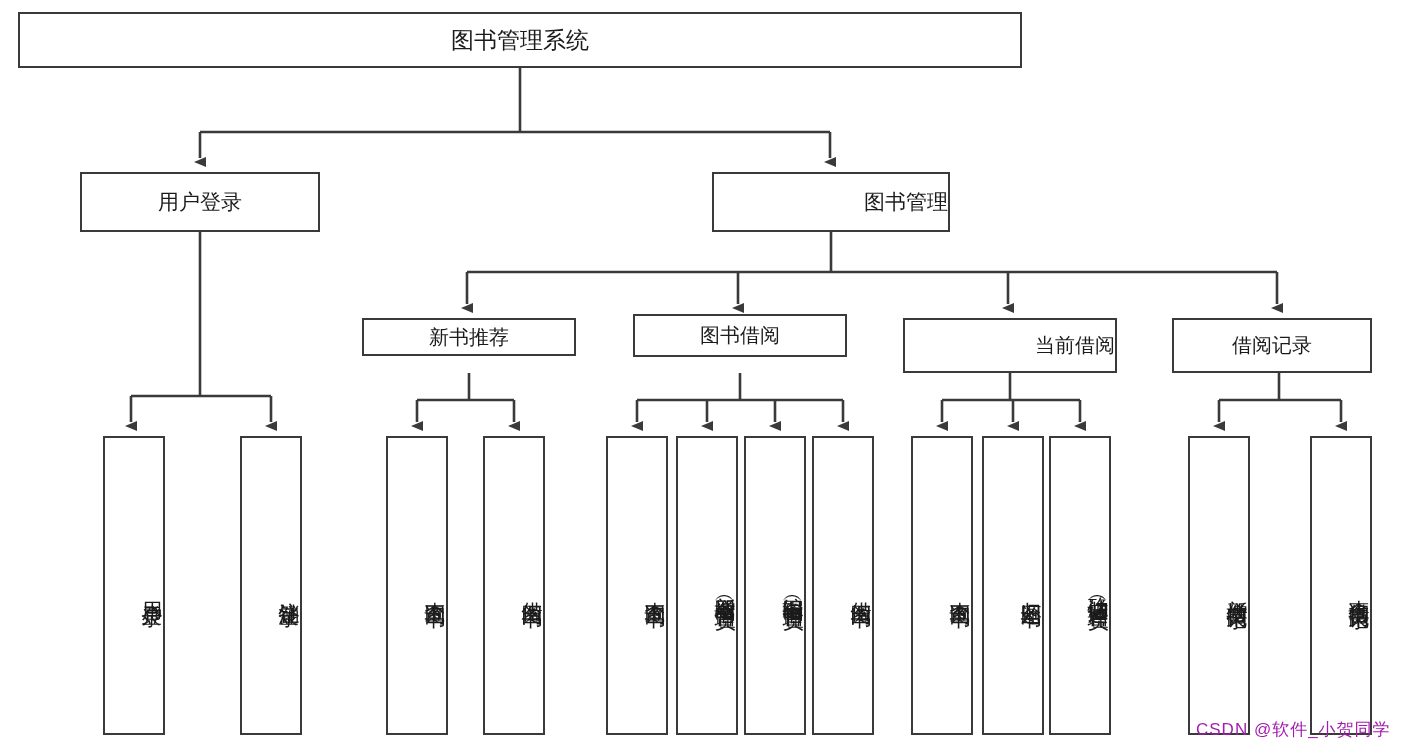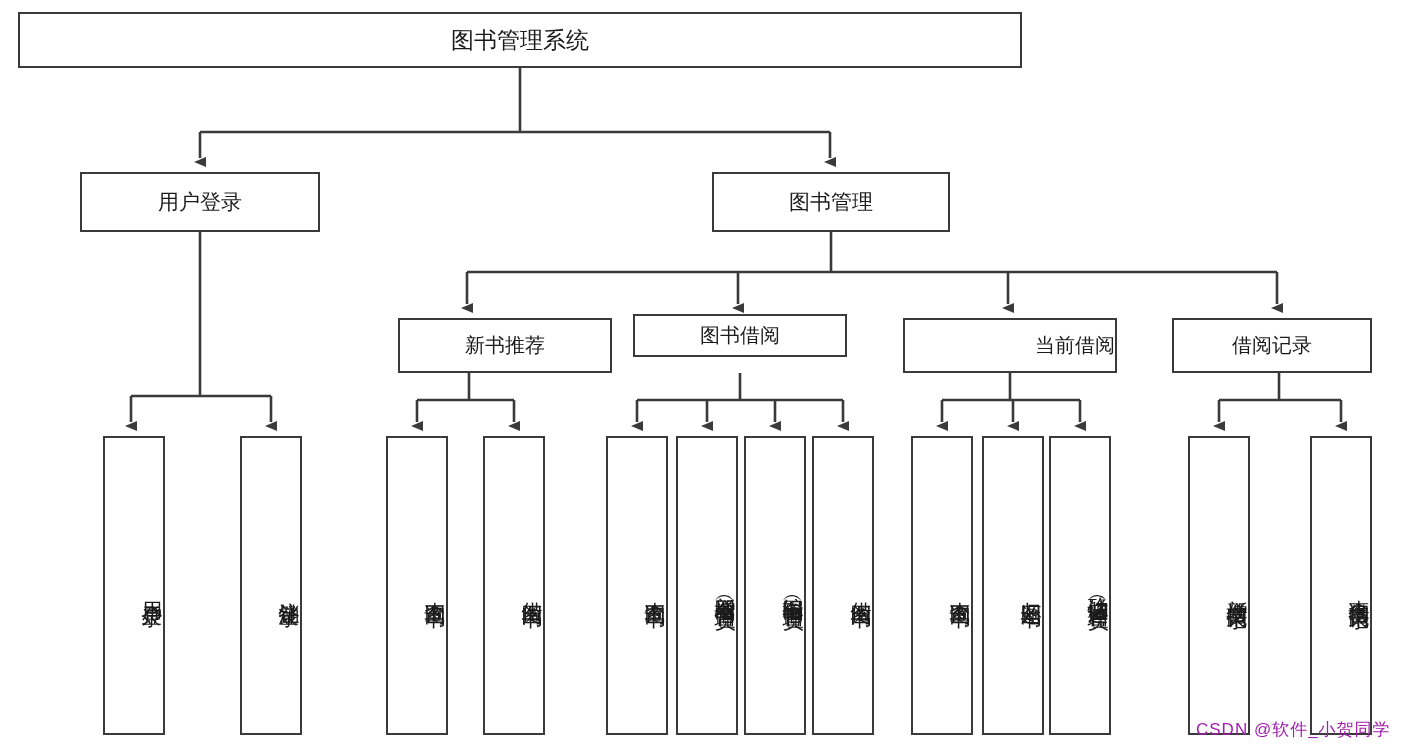--- a/index.html
+++ b/index.html
@@ -125,25 +125,25 @@
     </g>
   </svg>
 
   <div class="node root" style="left:18px; top:12px; width:1004px; height:56px;">
     <span>图书管理系统</span>
   </div>
 
   <div class="node level2" style="left:80px; top:172px; width:240px; height:60px;">
     <span>用户登录</span>
   </div>
-  <div class="node level2" style="left:712px; top:172px; width:238px; height:60px;">
+  <div class="node level2" style="left:712px; top:172px; width:238px; height:60px;justify-content:flex-end;">
     <span>图书管理</span>
   </div>
 
-  <div class="node level3" style="left:362px; top:318px; width:214px; height:55px;margin-left:36px;">
+  <div class="node level3" style="left:362px; top:318px; width:214px; height:38px;">
     <span>新书推荐</span>
   </div>
   <div class="node level3" style="left:633px; top:314px; width:214px; height:43px;">
     <span>图书借阅</span>
   </div>
   <div class="node level3" style="left:903px; top:318px; width:214px; height:55px;justify-content:flex-end;">
     <span>当前借阅</span>
   </div>
   <div class="node level3" style="left:1172px; top:318px; width:200px; height:55px;">
     <span>借阅记录</span>

